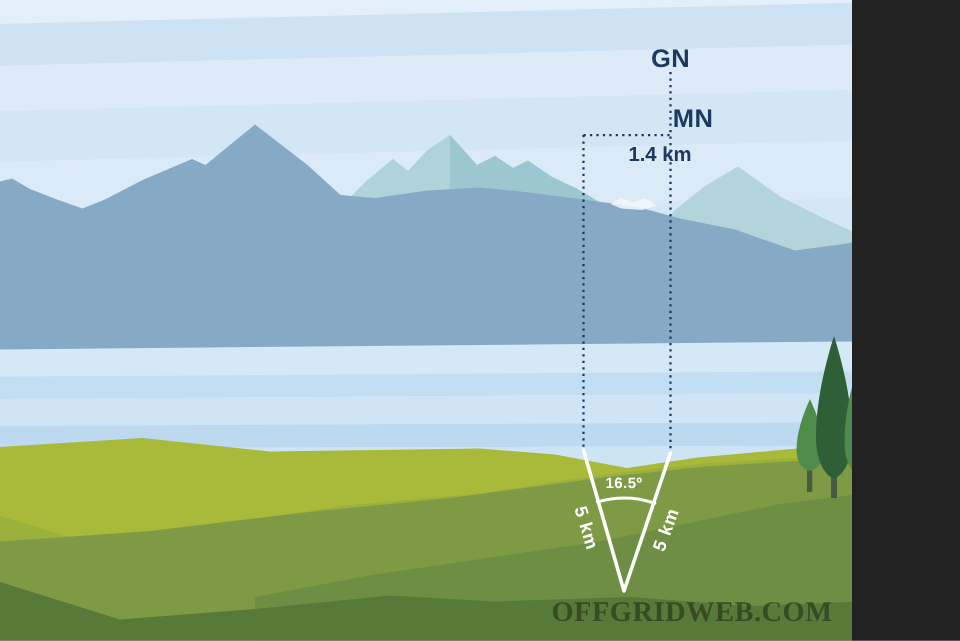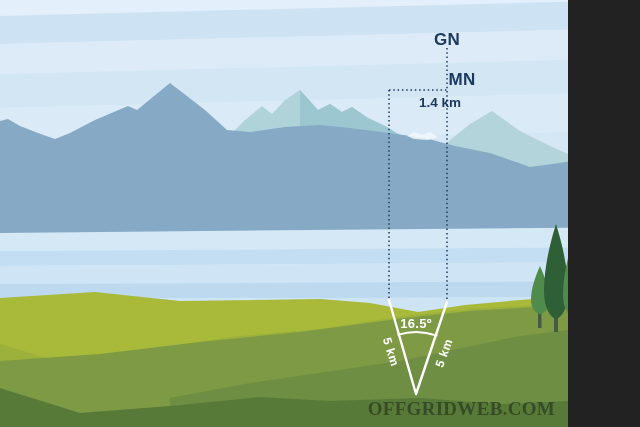--- a/index.html
+++ b/index.html
@@ -15,21 +15,21 @@
     position:absolute;
     transform:translate(-50%,-50%);
     white-space:nowrap;
     font-weight:bold;
     line-height:1;
   }
   .lbl-navy{color:#1c3a60;}
   .lbl-white{color:#ffffff;}
   .gn-lbl,.mn-lbl{font-size:17px;letter-spacing:.3px;}
   .dist-lbl{font-size:13.5px;}
-  .angle-lbl{font-size:13px;letter-spacing:.3px;text-align:center;}
+  .angle-lbl{font-size:10px;letter-spacing:.3px;text-align:center;}
   .leg-lbl{font-size:12px;letter-spacing:.6px;}
   .leg-lbl-left{transform:translate(-50%,-50%) rotate(73deg);}
   .leg-lbl-right{transform:translate(-50%,-50%) rotate(-70deg);}
   .watermark{
     position:absolute;
     right:13px;top:398px;
     font-family:"Liberation Serif",serif;
     font-weight:900;
     font-size:19px;
     letter-spacing:.3px;

